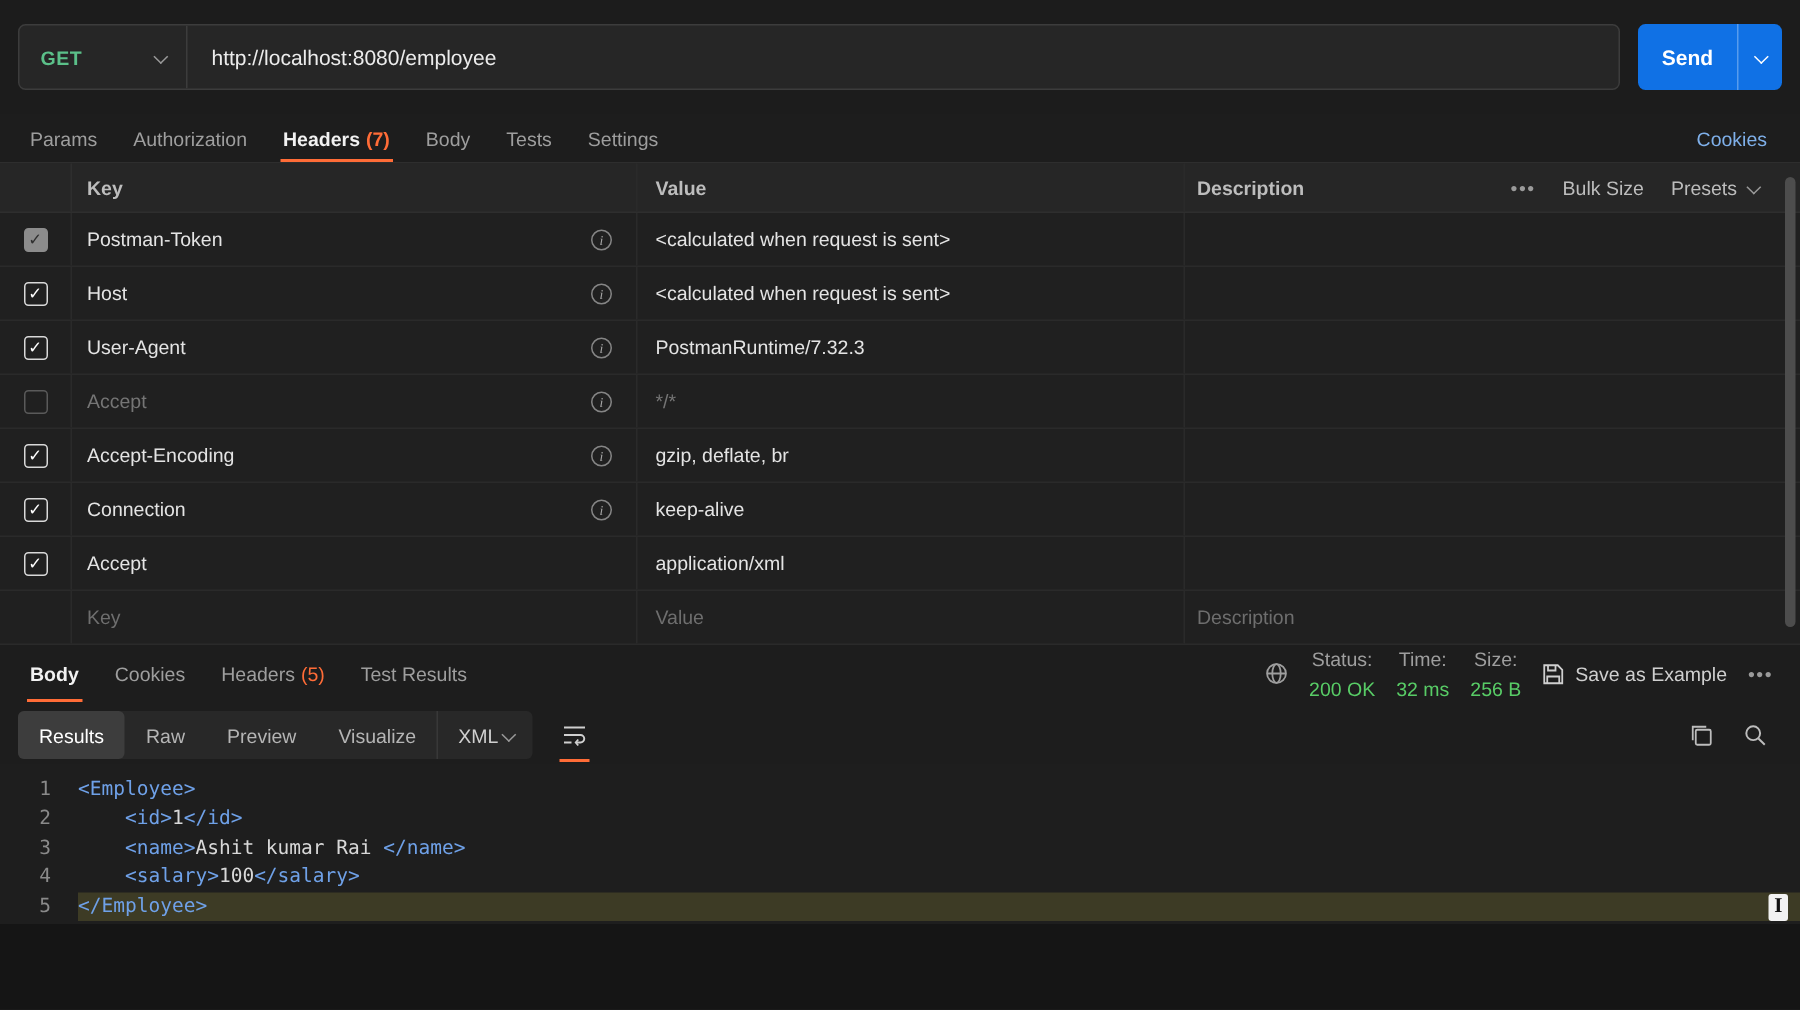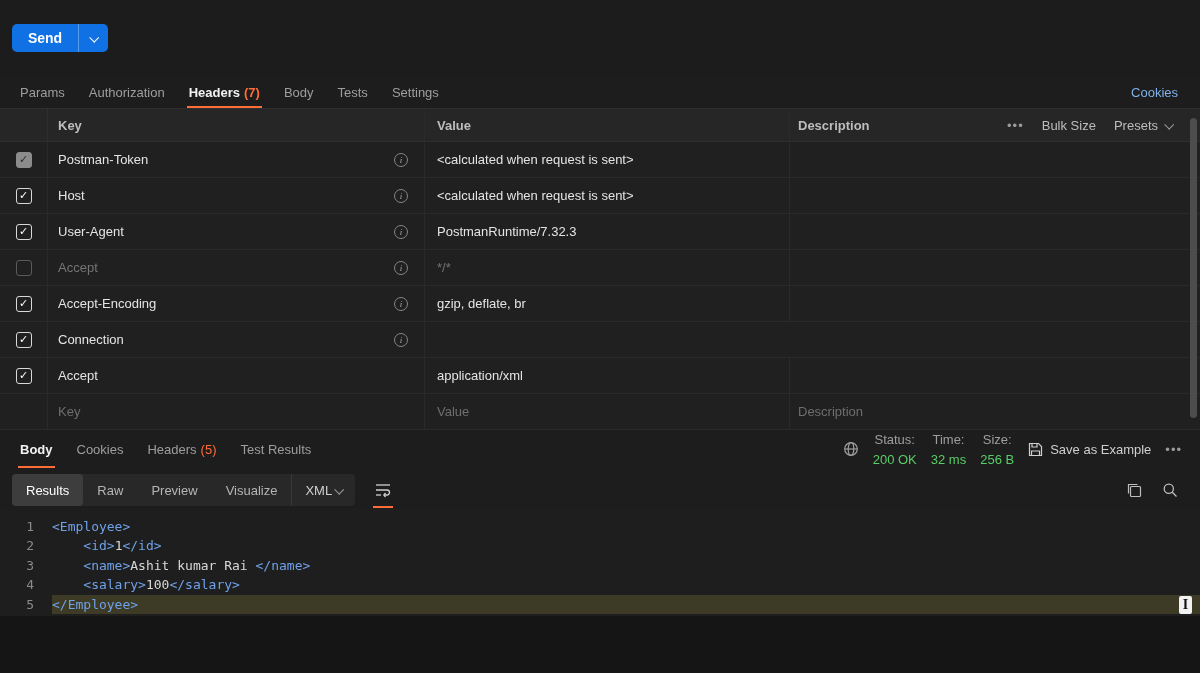--- a/index.html
+++ b/index.html
@@ -12,21 +12,21 @@
     position:relative;
   }
   
   .topbar { height:76px; flex:none; display:flex; align-items:center; padding:0 12px; gap:12px; background:#1c1c1c; }
   .url-bar { flex:1; height:44px; display:flex; align-items:center; background:#262626; border:1px solid #3c3c3c; border-radius:5px; overflow:hidden; }
   .method-select { width:112px; height:100%; display:flex; align-items:center; justify-content:space-between; padding:0 14px; border-right:1px solid #3c3c3c; cursor:pointer; }
   .method-label { color:#5bc089; font-weight:bold; font-size:13px; letter-spacing:.4px; }
   .chev { width:7px; height:7px; border-right:1.6px solid #9a9a9a; border-bottom:1.6px solid #9a9a9a; transform:rotate(45deg) translateY(-1px); display:inline-block; }
   .chev.white { border-color:#fff; }
   .url-text { padding:0 16px; font-size:14px; color:#ececec; }
-  .send-group { display:flex; height:28px; border-radius:5px; overflow:hidden; flex:none; }
+  .send-group { display:flex; height:44px; border-radius:5px; overflow:hidden; flex:none; }
   .send-btn { width:66px; border:none; background:#1071e5; color:#fff; font-weight:bold; font-size:14px; cursor:pointer; font-family:inherit; }
   .send-caret { width:30px; border:none; border-left:1px solid rgba(255,255,255,.3); background:#1071e5; display:flex; align-items:center; justify-content:center; cursor:pointer; }
   
   .req-tabs { height:32px; flex:none; display:flex; align-items:stretch; padding:0 8px; }
   .tab { position:relative; display:flex; align-items:center; gap:4px; padding:0 12px; font-size:13px; color:#9e9e9e; cursor:pointer; }
   .tab .count { color:#ff6c37; }
   .tab.active { color:#f2f2f2; font-weight:bold; }
   .tab.active::after { content:""; position:absolute; left:10px; right:10px; bottom:0; height:2px; background:#ff6c37; }
   .cookies-link { margin-left:auto; align-self:center; padding-right:14px; font-size:13px; color:#7fb0ea; cursor:pointer; }
   
@@ -76,20 +76,27 @@
   .seg-plain { color:#d8d8d8; }
   .ibeam { position:absolute; right:8px; top:1px; width:13px; height:18px; background:#f2f2f2; border-radius:2px; color:#111; font-family:"Liberation Serif", serif; font-weight:bold; font-size:14px; line-height:18px; text-align:center; }
   .bottom-fill { flex:1; background:#151515; }
   
   .scroll-thumb { position:absolute; right:3px; top:118px; width:7px; height:300px; background:#4d4d4d; border-radius:4px; }
 </style>
 </head>
 <body>
 
 <div class="topbar">
+  <div class="url-bar">
+    <div class="method-select">
+      <span class="method-label">GET</span>
+      <span class="chev"></span>
+    </div>
+    <div class="url-text">http://localhost:8080/employee</div>
+  </div>
   <div class="send-group">
     <button class="send-btn">Send</button>
     <button class="send-caret">
         <span class="chev white"></span>
       </button>
   </div>
 </div>
 
 <div class="req-tabs">
   <div class="tab">
@@ -192,20 +199,21 @@
     <div class="c-desc"></div>
   </div>
   <div class="hrow">
     <div class="c-cb">
         <span class="checkbox">✓</span>
       </div>
     <div class="c-key">
         <span class="cell-text">Connection</span>
         <span class="info">i</span>
       </div>
+    <div class="c-val">keep-alive</div>
     <div class="c-desc"></div>
   </div>
   <div class="hrow">
     <div class="c-cb">
         <span class="checkbox">✓</span>
       </div>
     <div class="c-key">
         <span class="cell-text">Accept</span>
         <span class="info" style="visibility: hidden;">i</span>
       </div>

